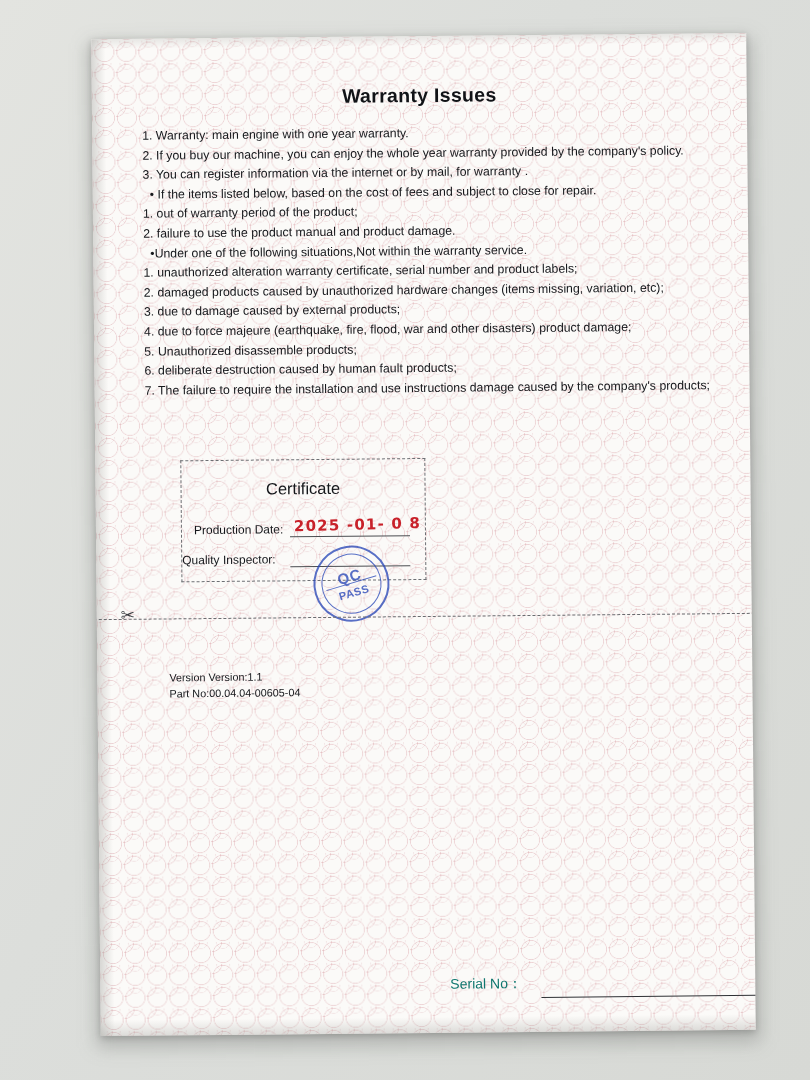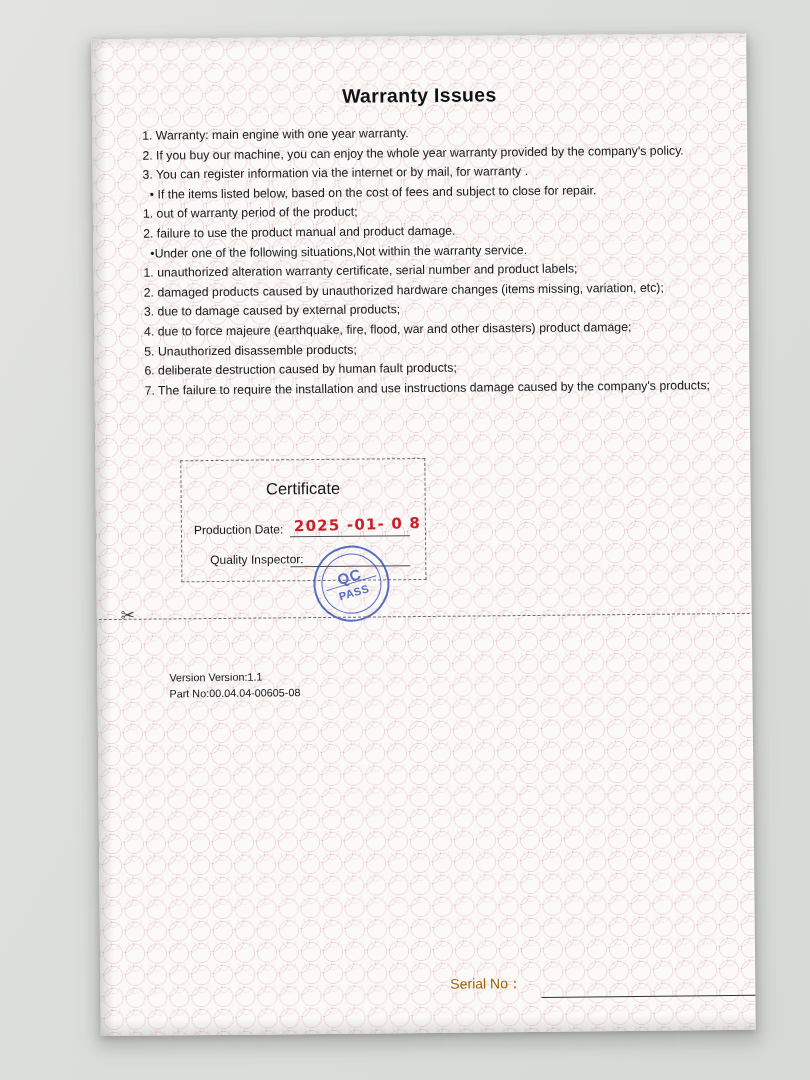--- a/index.html
+++ b/index.html
@@ -125,21 +125,21 @@
     text-align: center;
     font-size: 16.5px;
     color: #15171b;
   }
   .cert-row {
     position: absolute;
     font-size: 12px;
     color: #15171b;
   }
   .row-prod { left: 12px; top: 62px; }
-  .row-insp { left: 28px; top: 92px; text-align: right; }
+  .row-insp { left: 0; top: 92px; text-align: right; }
   .cert-underline {
     position: absolute;
     height: 1px;
     background: #4a4c50;
   }
   .ul-prod { left: 108px; top: 76px; width: 120px; }
   .ul-insp { left: 108px; top: 106px; width: 120px; }
 
   .prod-date {
     position: absolute;
@@ -224,21 +224,21 @@
     font-size: 10.8px;
     line-height: 15.5px;
     color: #15171b;
   }
 
   .serial-row {
     position: absolute;
     left: 350px;
     top: 940px;
     font-size: 14px;
-    color: #a16207;
+    color: #0f766e;
     white-space: nowrap;
   }
   .serial-underline {
     position: absolute;
     left: 441px;
     top: 962px;
     width: 215px;
     height: 1px;
     background: #2e3034;
   }
@@ -294,21 +294,21 @@
           <div class="stamp-bar"></div>
           <div class="stamp-text2">PASS</div>
         </div>
       </div>
 
       <div class="cut-line"></div>
       <div class="scissors">✂</div>
 
       <div class="version-block">
         <div>Version Version:1.1</div>
-        <div>Part No:00.04.04-00605-08</div>
+        <div>Part No:00.04.04-00605-04</div>
       </div>
 
       <div class="serial-row">Serial No：</div>
       <div class="serial-underline"></div>
 
     </div>
   </div>
 </div>
 
 </body></html>

